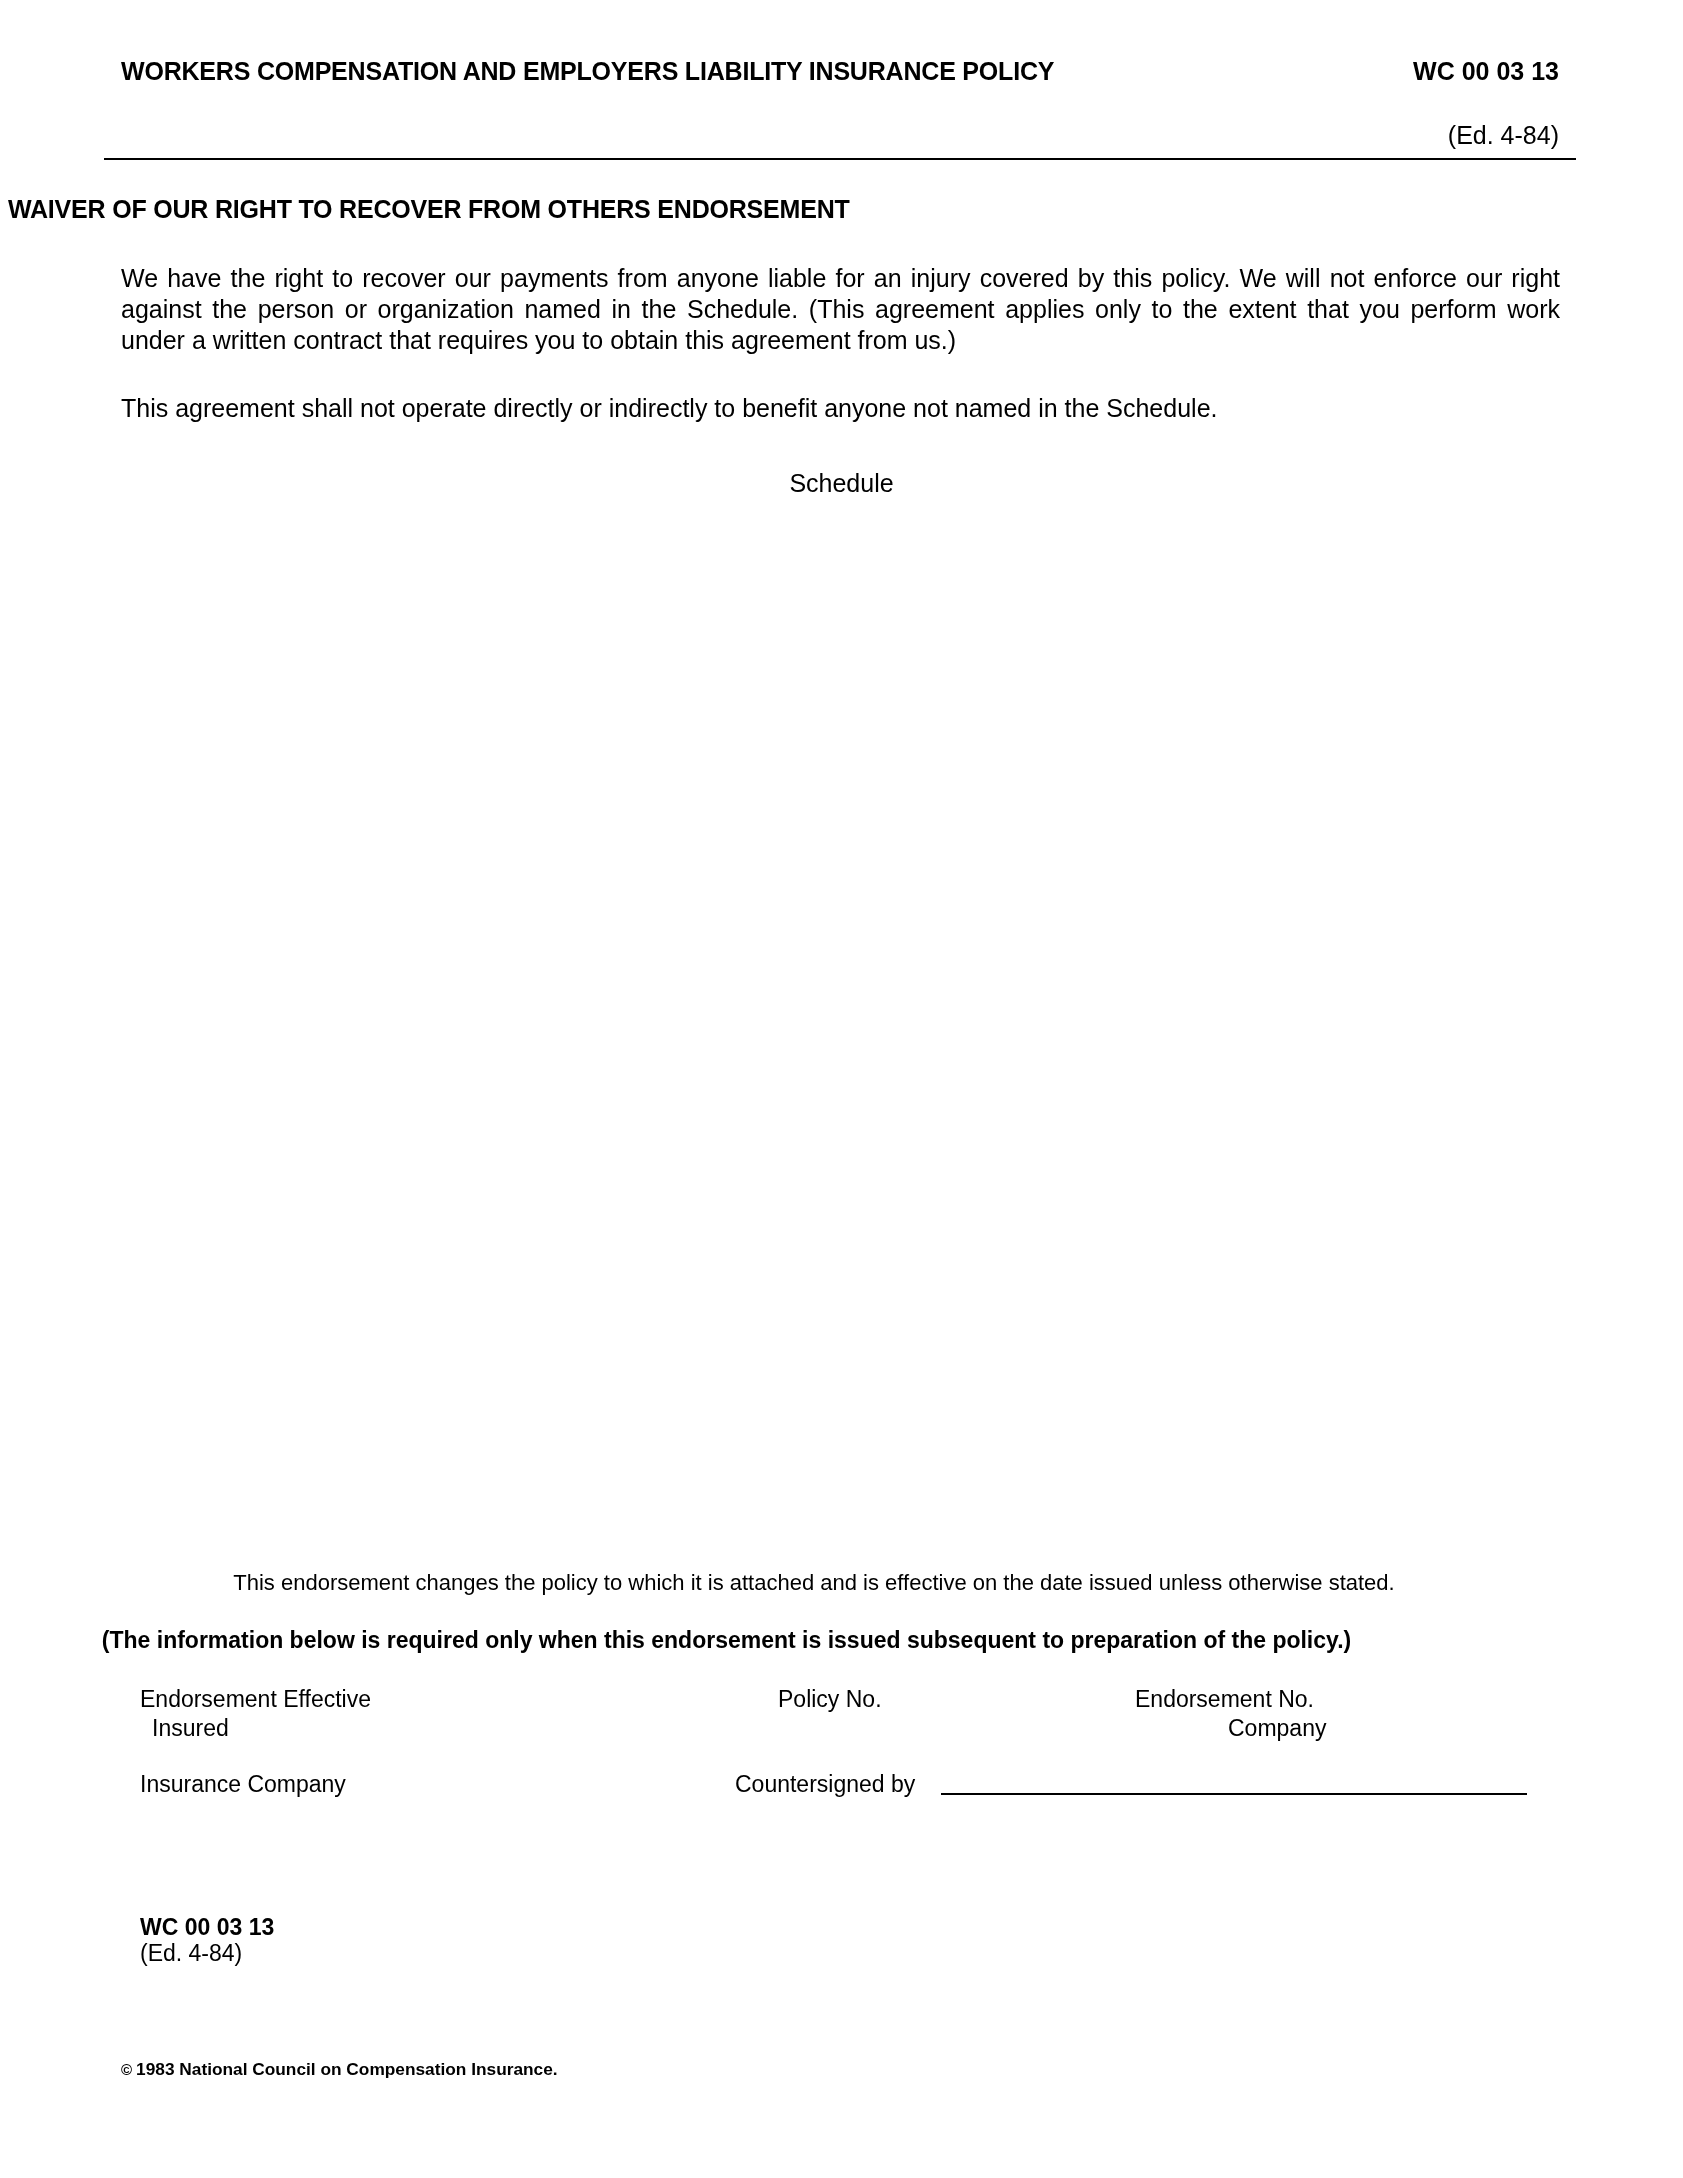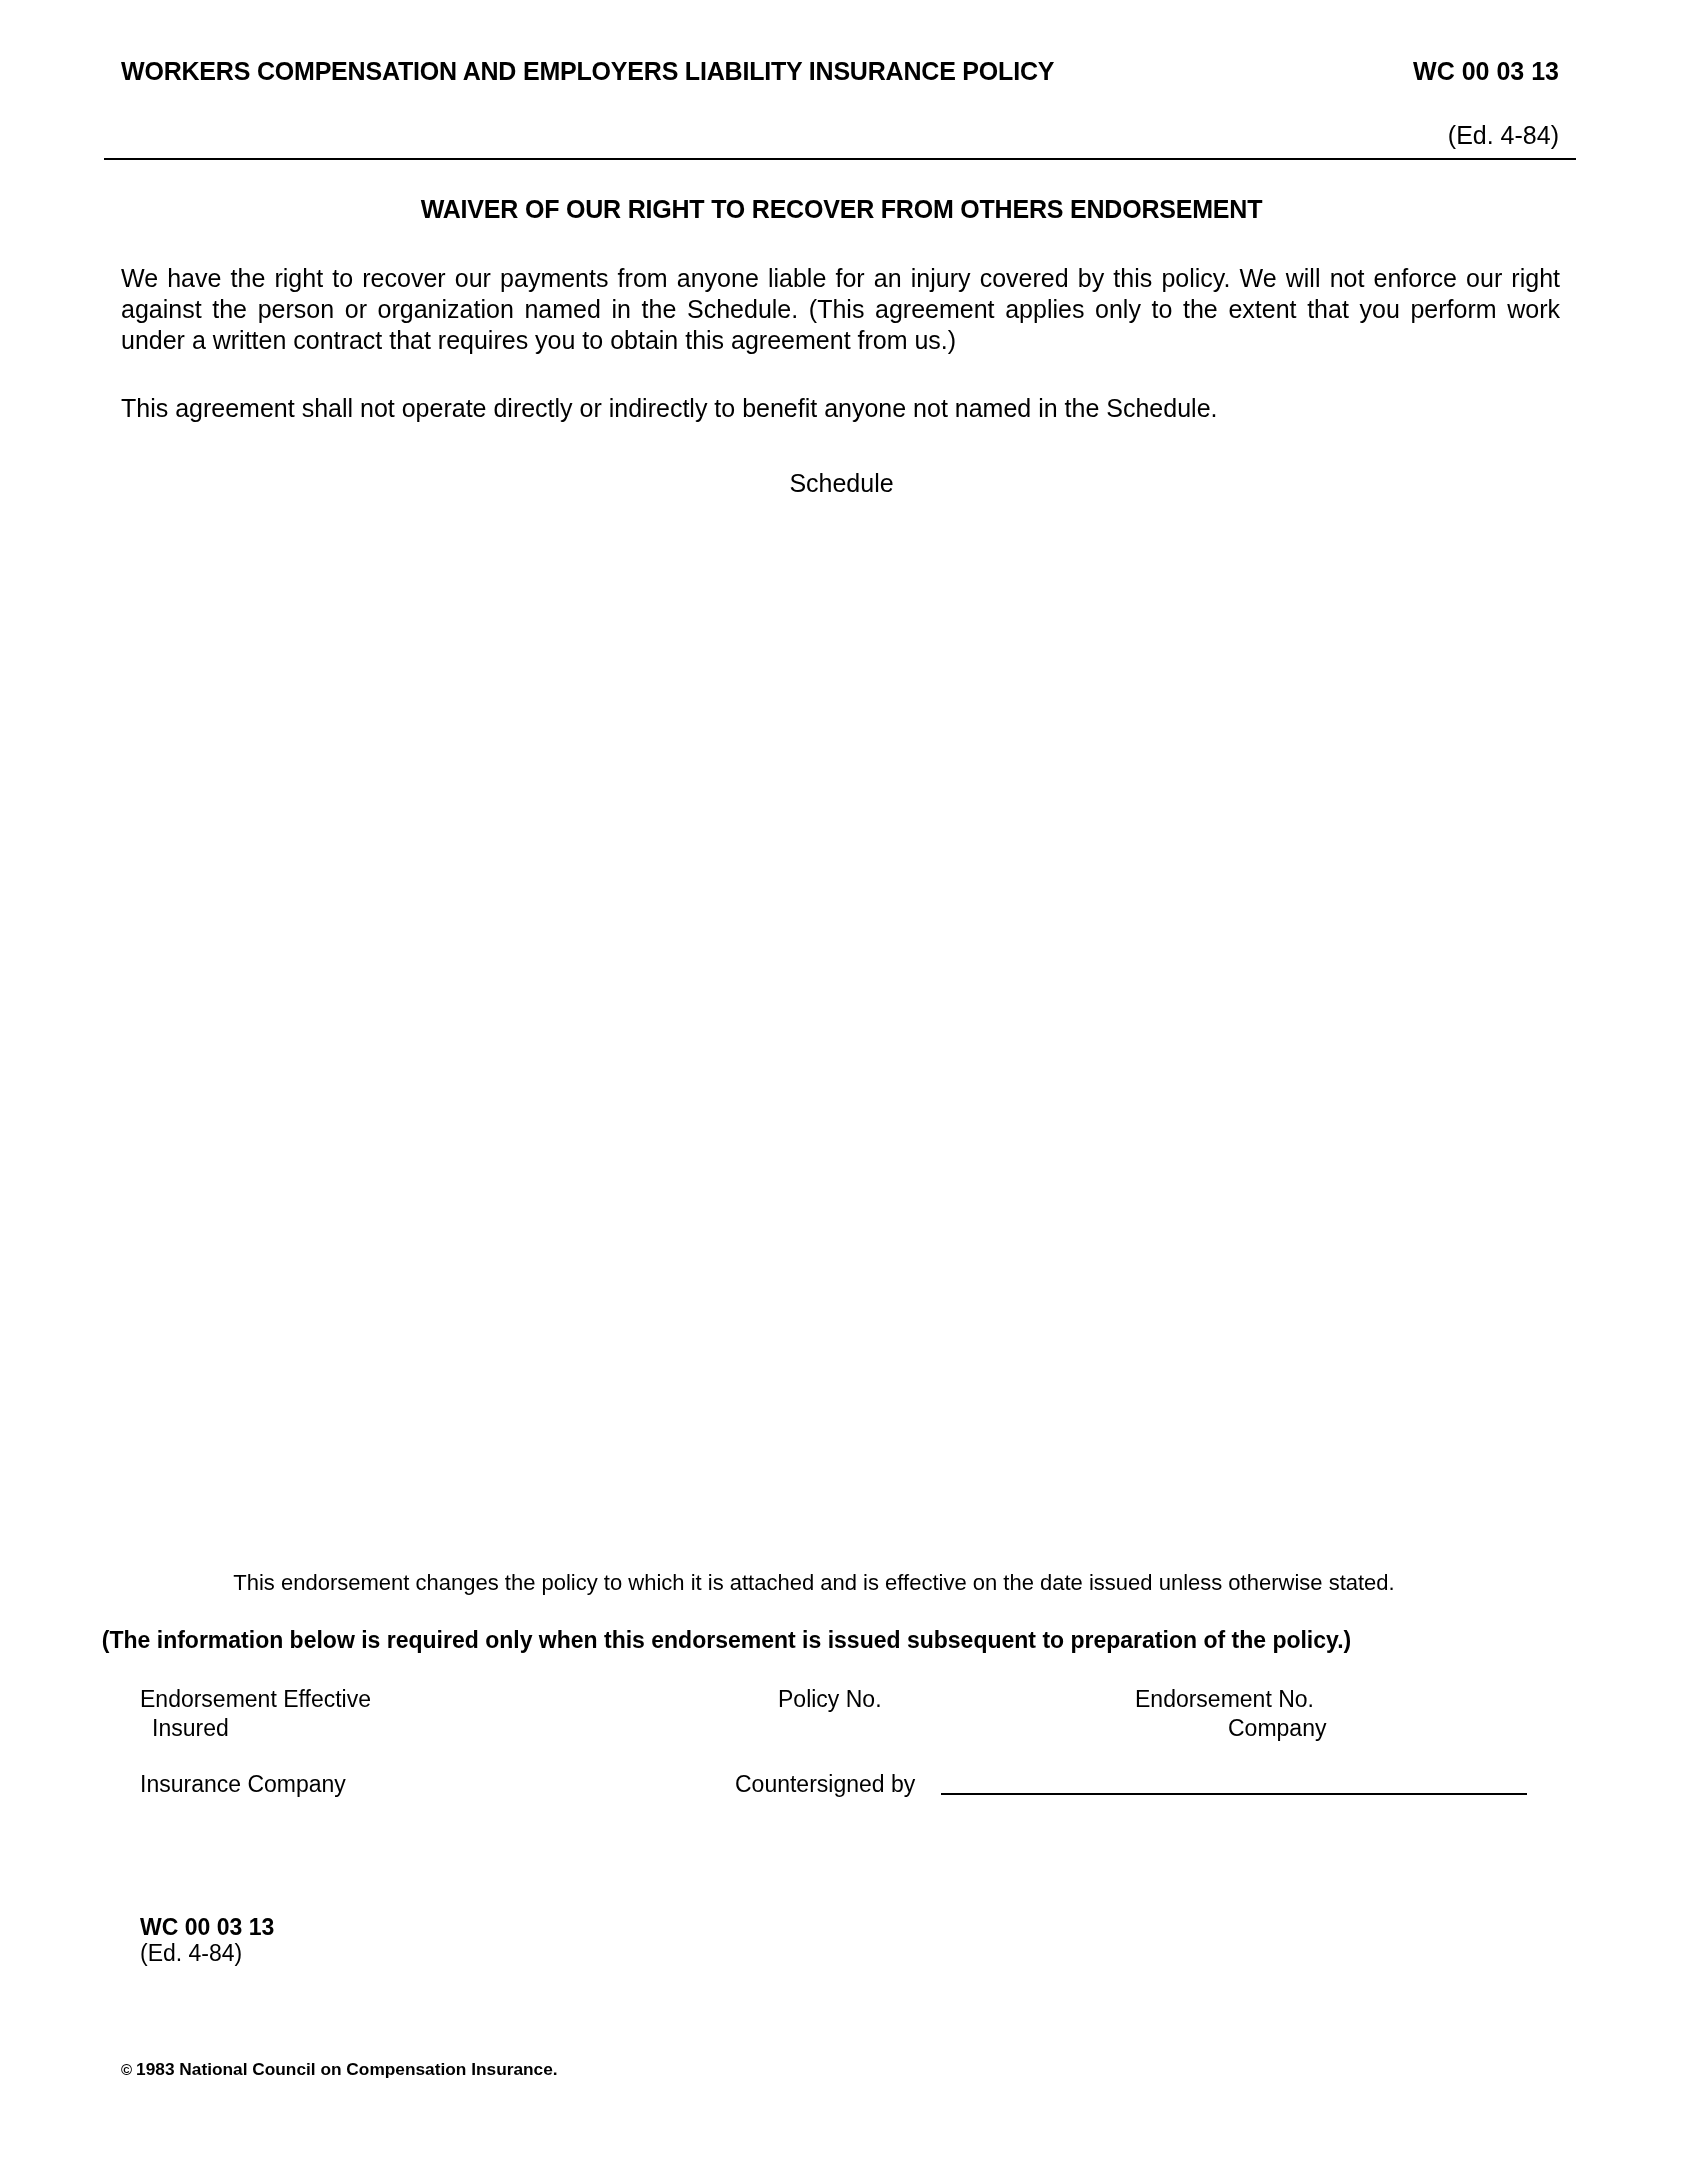--- a/index.html
+++ b/index.html
@@ -36,24 +36,25 @@
     }
     .hdr-rule {
       left: 104px; top: 158px;
       width: 1472px; height: 2px;
       background: #000000;
     }
 
     
     .doc-title {
       left: 0; right: 0; top: 195px;
-      text-align: center;
+      text-align: left;
       font-size: 25px; font-weight: bold;
       letter-spacing: -0.2px;
       white-space: nowrap;
+      padding-left: 8px;
     }
 
     
     .para {
       left: 121px; width: 1439px;
       font-size: 25px;
       line-height: 31px;
       text-align: justify;
       text-align-last: left;
     }

